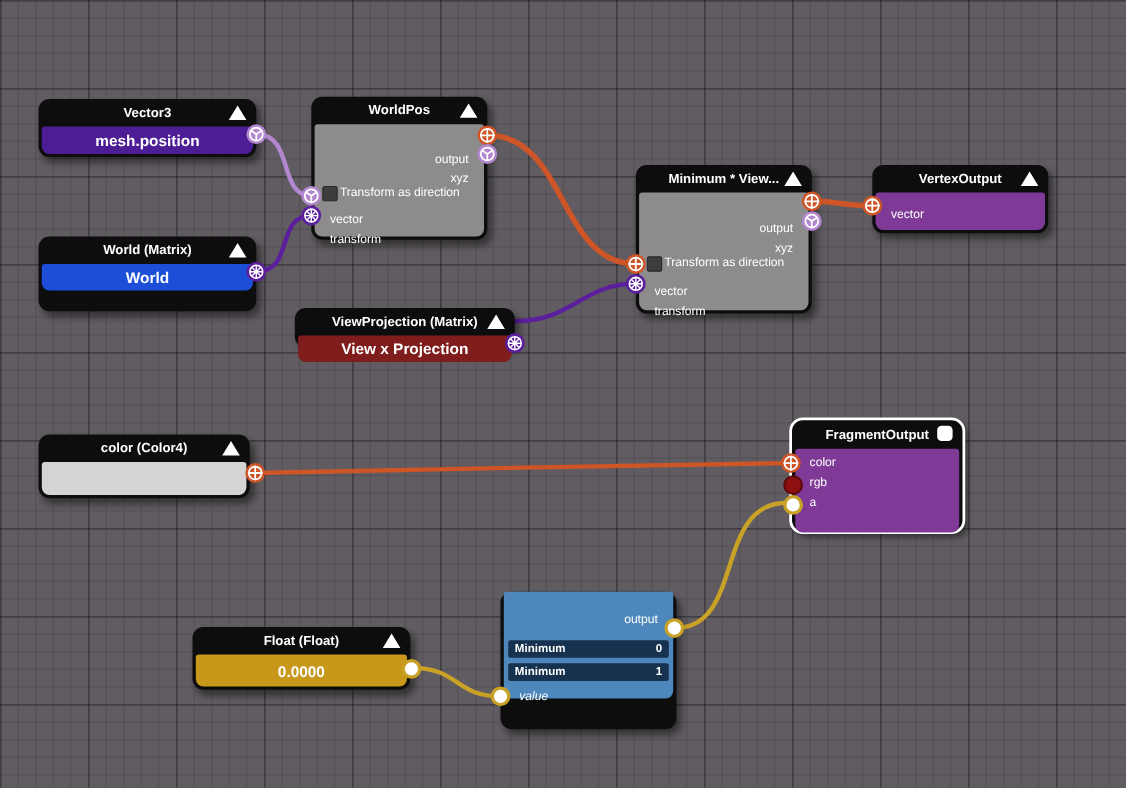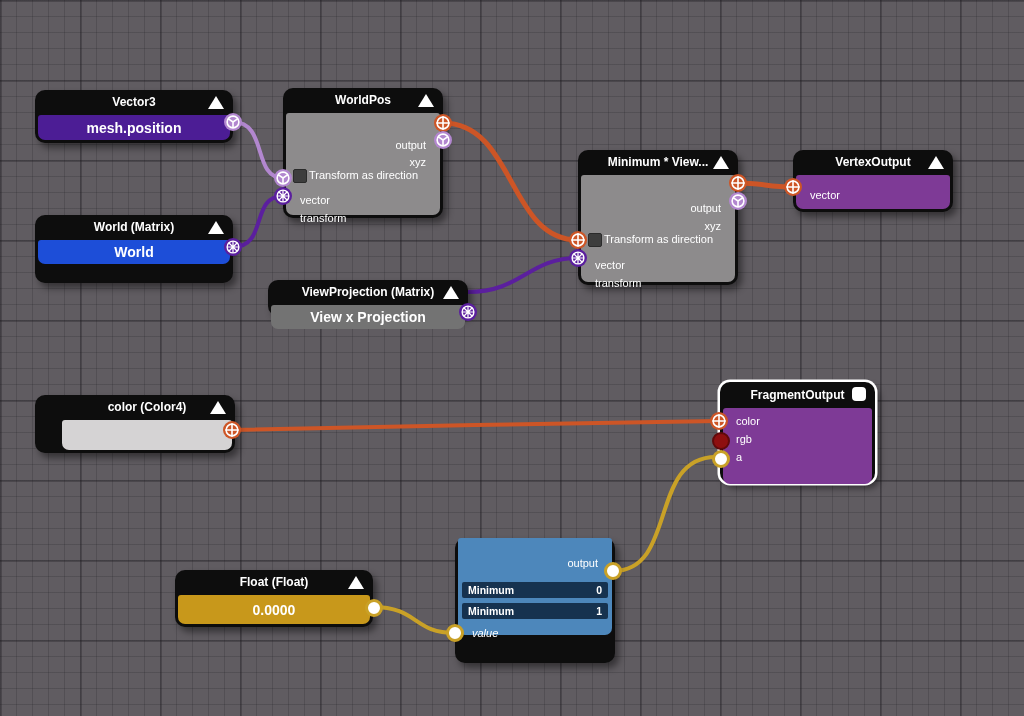--- a/index.html
+++ b/index.html
@@ -132,21 +132,21 @@
   <div class="port c-dpurple" style="left:-9px;top:99px;">
     <svg width="16" height="16" viewBox="0 0 18 18">
         <circle cx="9" cy="9" r="6.6" fill="none" stroke="#fff" stroke-width="1.6"></circle>
         <path d="M9 2.4 V15.6 M2.4 9 H15.6 M4.5 4.5 L13.5 13.5 M13.5 4.5 L4.5 13.5" stroke="#fff" stroke-width="1.4" fill="none"></path>
       </svg>
   </div>
 </div>
 
 <div class="node" style="left:268px;top:260px;width:200px;height:36px;margin-top:20px;">
   <div class="hdr"><span>ViewProjection (Matrix)</span><span class="tri"></span></div>
-  <div class="body valuebody" style="height:24px;background:#737373;">View x Projection</div>
+  <div class="body valuebody" style="height:24px;background:#7f1d1d;">View x Projection</div>
   <div class="port c-dpurple" style="left:191px;top:23px;">
     <svg width="16" height="16" viewBox="0 0 18 18">
         <circle cx="9" cy="9" r="6.6" fill="none" stroke="#fff" stroke-width="1.6"></circle>
         <path d="M9 2.4 V15.6 M2.4 9 H15.6 M4.5 4.5 L13.5 13.5 M13.5 4.5 L4.5 13.5" stroke="#fff" stroke-width="1.4" fill="none"></path>
       </svg>
   </div>
 </div>
 
 <div class="node" style="left:578px;top:150px;width:160px;height:135px;">
   <div class="hdr"><span>Minimum * View...</span><span class="tri"></span></div>
@@ -190,21 +190,21 @@
     <div class="plabel l" style="top:12px;">vector</div>
   </div>
   <div class="port c-orange" style="left:-9px;top:28px;">
     <svg width="16" height="16" viewBox="0 0 18 18">
         <circle cx="9" cy="9" r="6.6" fill="none" stroke="#fff" stroke-width="1.8"></circle>
         <path d="M9 1.5 V16.5 M1.5 9 H16.5" stroke="#fff" stroke-width="1.8"></path>
       </svg>
   </div>
 </div>
 
-<div class="node" style="left:35px;top:395px;width:176px;height:58px;padding-left:24px;">
+<div class="node" style="left:35px;top:395px;width:192px;height:58px;">
   <div class="hdr"><span>color (Color4)</span><span class="tri"></span></div>
   <div class="body" style="height:30px;background:#d5d3d4;"></div>
   <div class="port c-orange" style="left:188px;top:26px;">
     <svg width="16" height="16" viewBox="0 0 18 18">
         <circle cx="9" cy="9" r="6.6" fill="none" stroke="#fff" stroke-width="1.8"></circle>
         <path d="M9 1.5 V16.5 M1.5 9 H16.5" stroke="#fff" stroke-width="1.8"></path>
       </svg>
   </div>
 </div>
 

